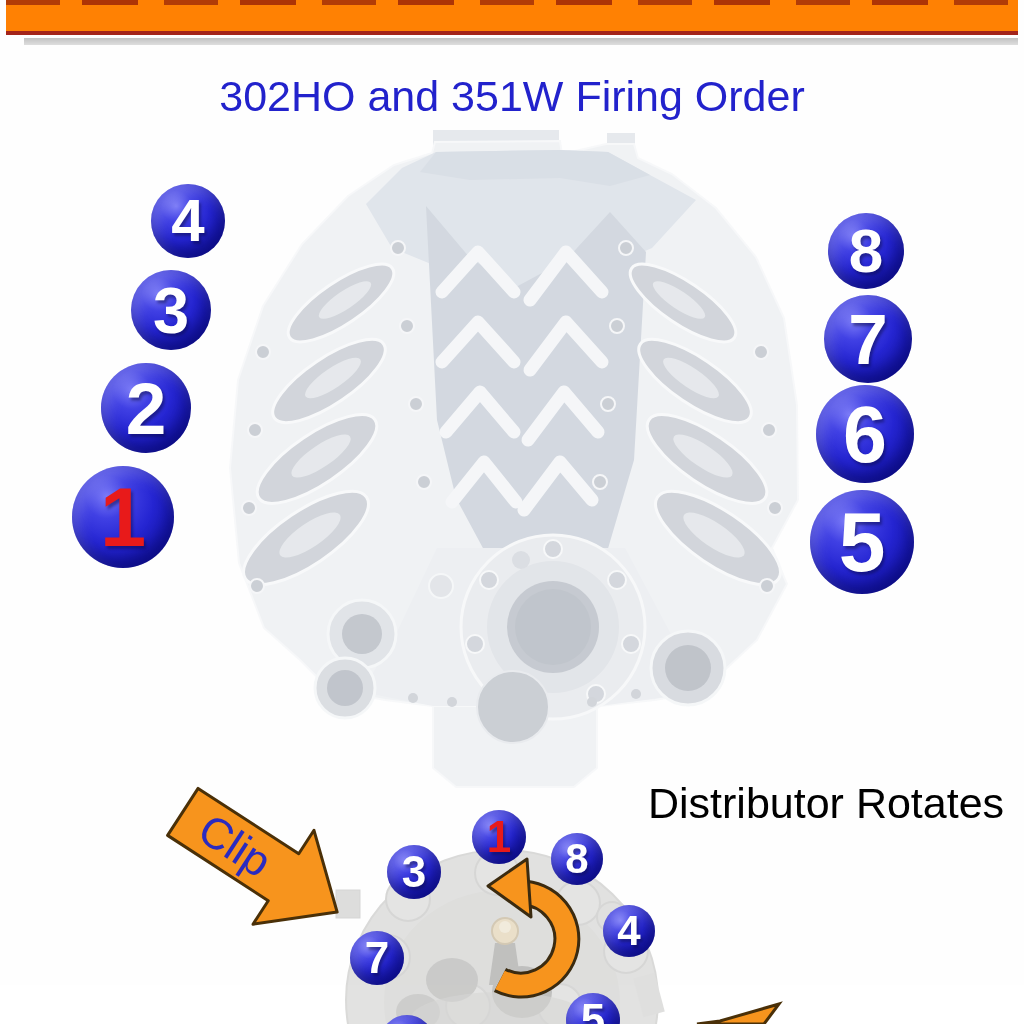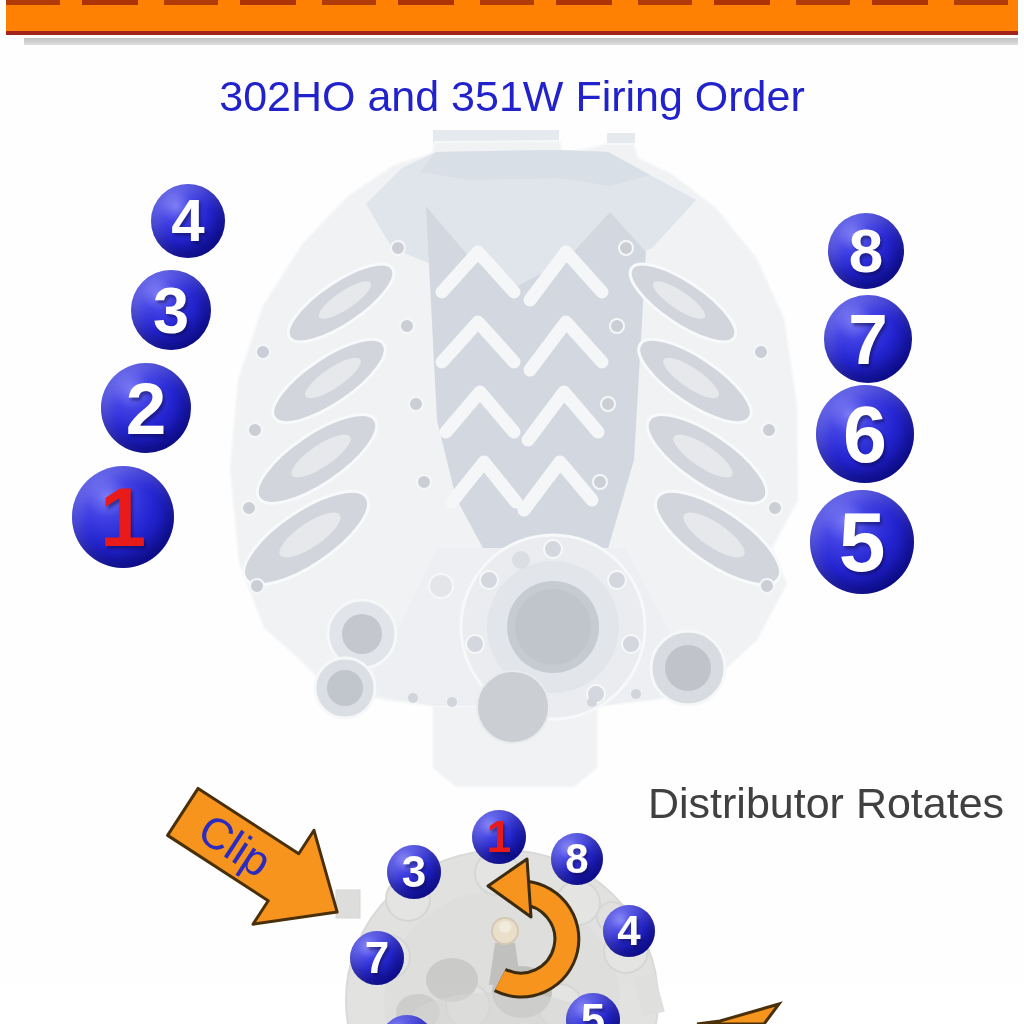--- a/index.html
+++ b/index.html
@@ -14,21 +14,21 @@
           background:repeating-linear-gradient(90deg,
             #b23c07 0 54px, rgba(0,0,0,0) 54px 76px,
             #ad3406 76px 132px, rgba(0,0,0,0) 132px 158px);}
   .banner-shadow{position:absolute;left:24px;top:38px;width:994px;height:7px;
           background:linear-gradient(180deg,#c2c2c2,#dedede);}
 
   
   .title{position:absolute;left:0;top:72px;width:1024px;margin:0;
          text-align:center;font-size:43px;font-weight:400;color:#2222cc;}
   .dist-heading{position:absolute;left:648px;top:779px;
-         font-size:43px;line-height:49px;color:#404040;white-space:nowrap;}
+         font-size:43px;line-height:49px;color:#000000;white-space:nowrap;}
 
   
   svg.art{position:absolute;left:0;top:0;width:1024px;height:1024px;}
 
   
   .ball{position:absolute;border-radius:50%;display:flex;align-items:center;
         justify-content:center;font-weight:bold;line-height:1;
         background:radial-gradient(circle at 34% 30%,
            #7b7bf7 0%, #4040e4 22%, #2525d2 48%, #1414ad 78%, #0e0e95 100%);
         box-shadow:inset -6px -10px 14px rgba(0,0,70,.38),

